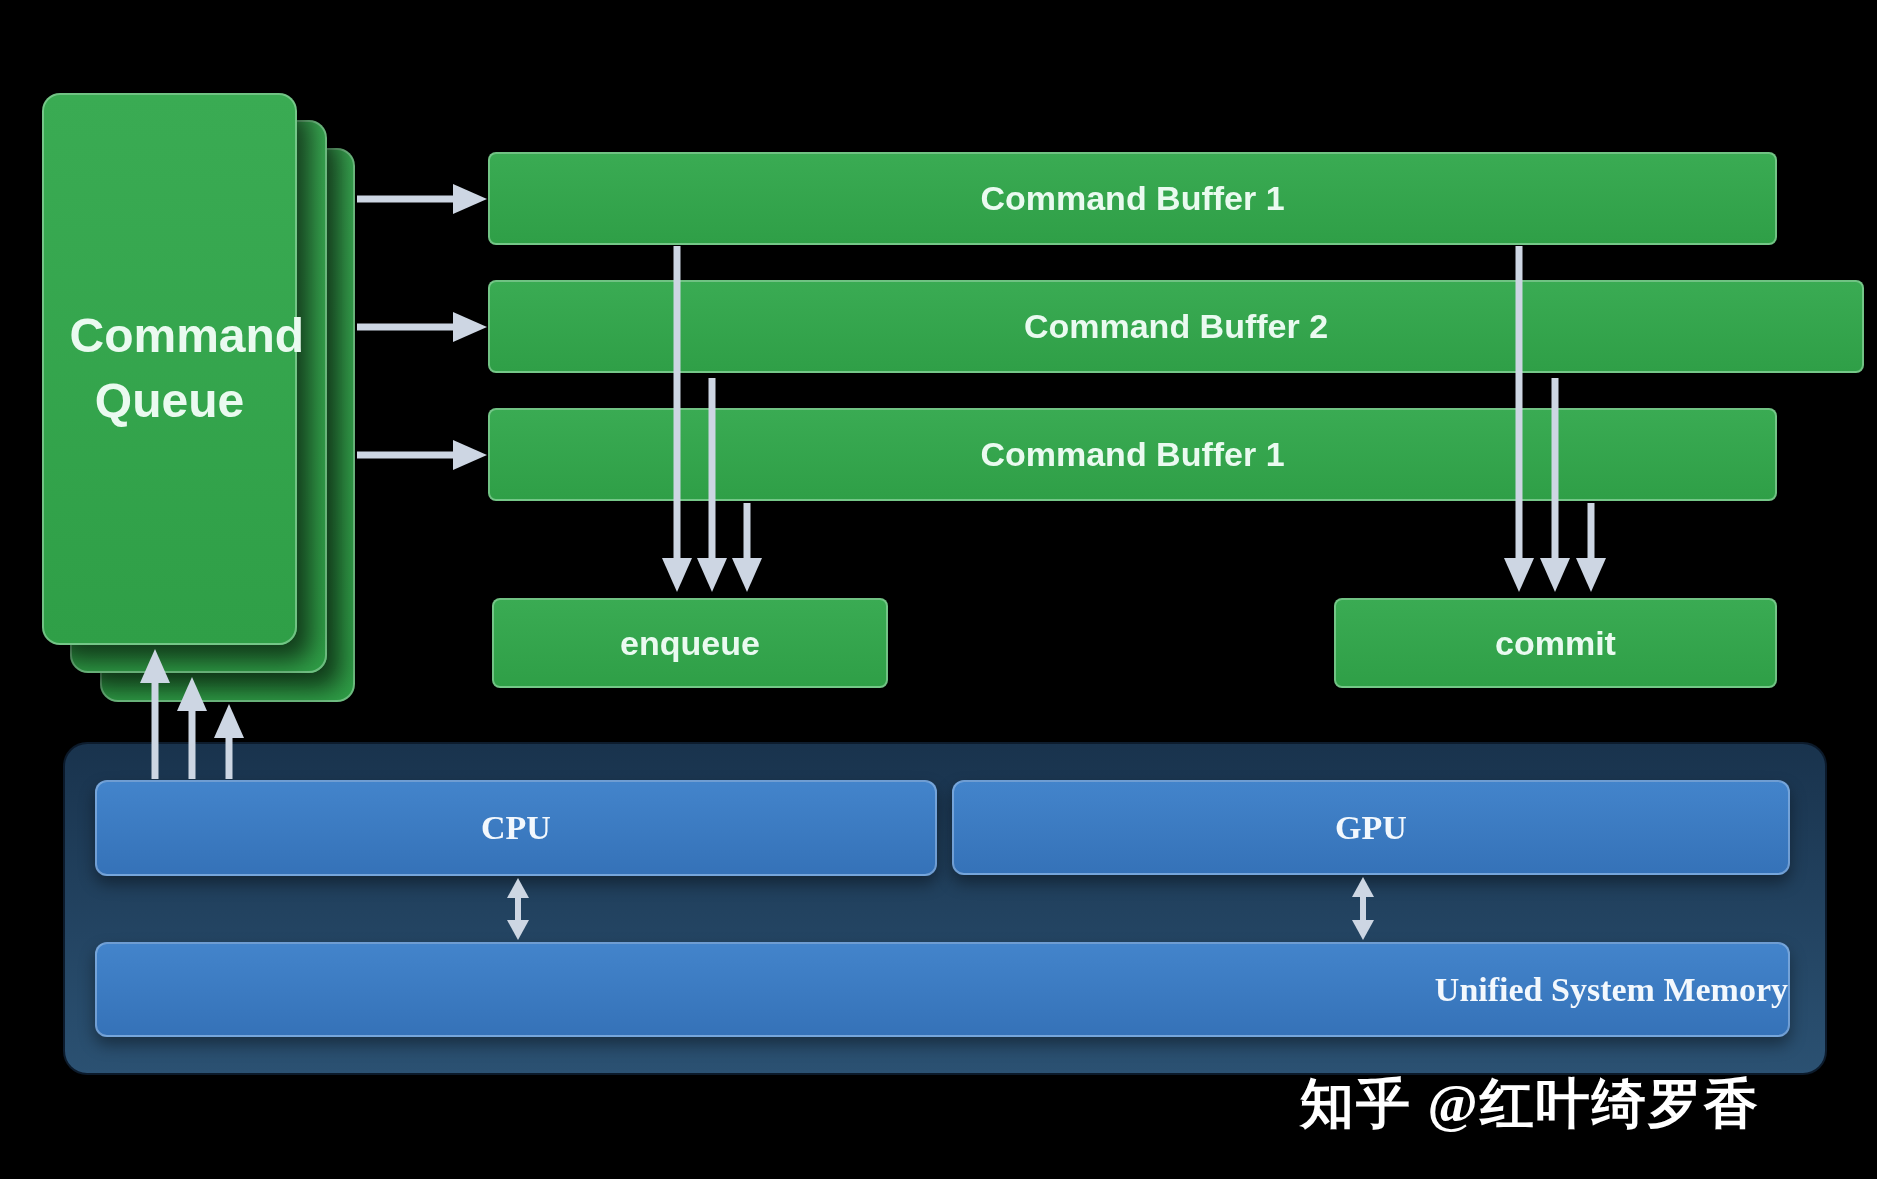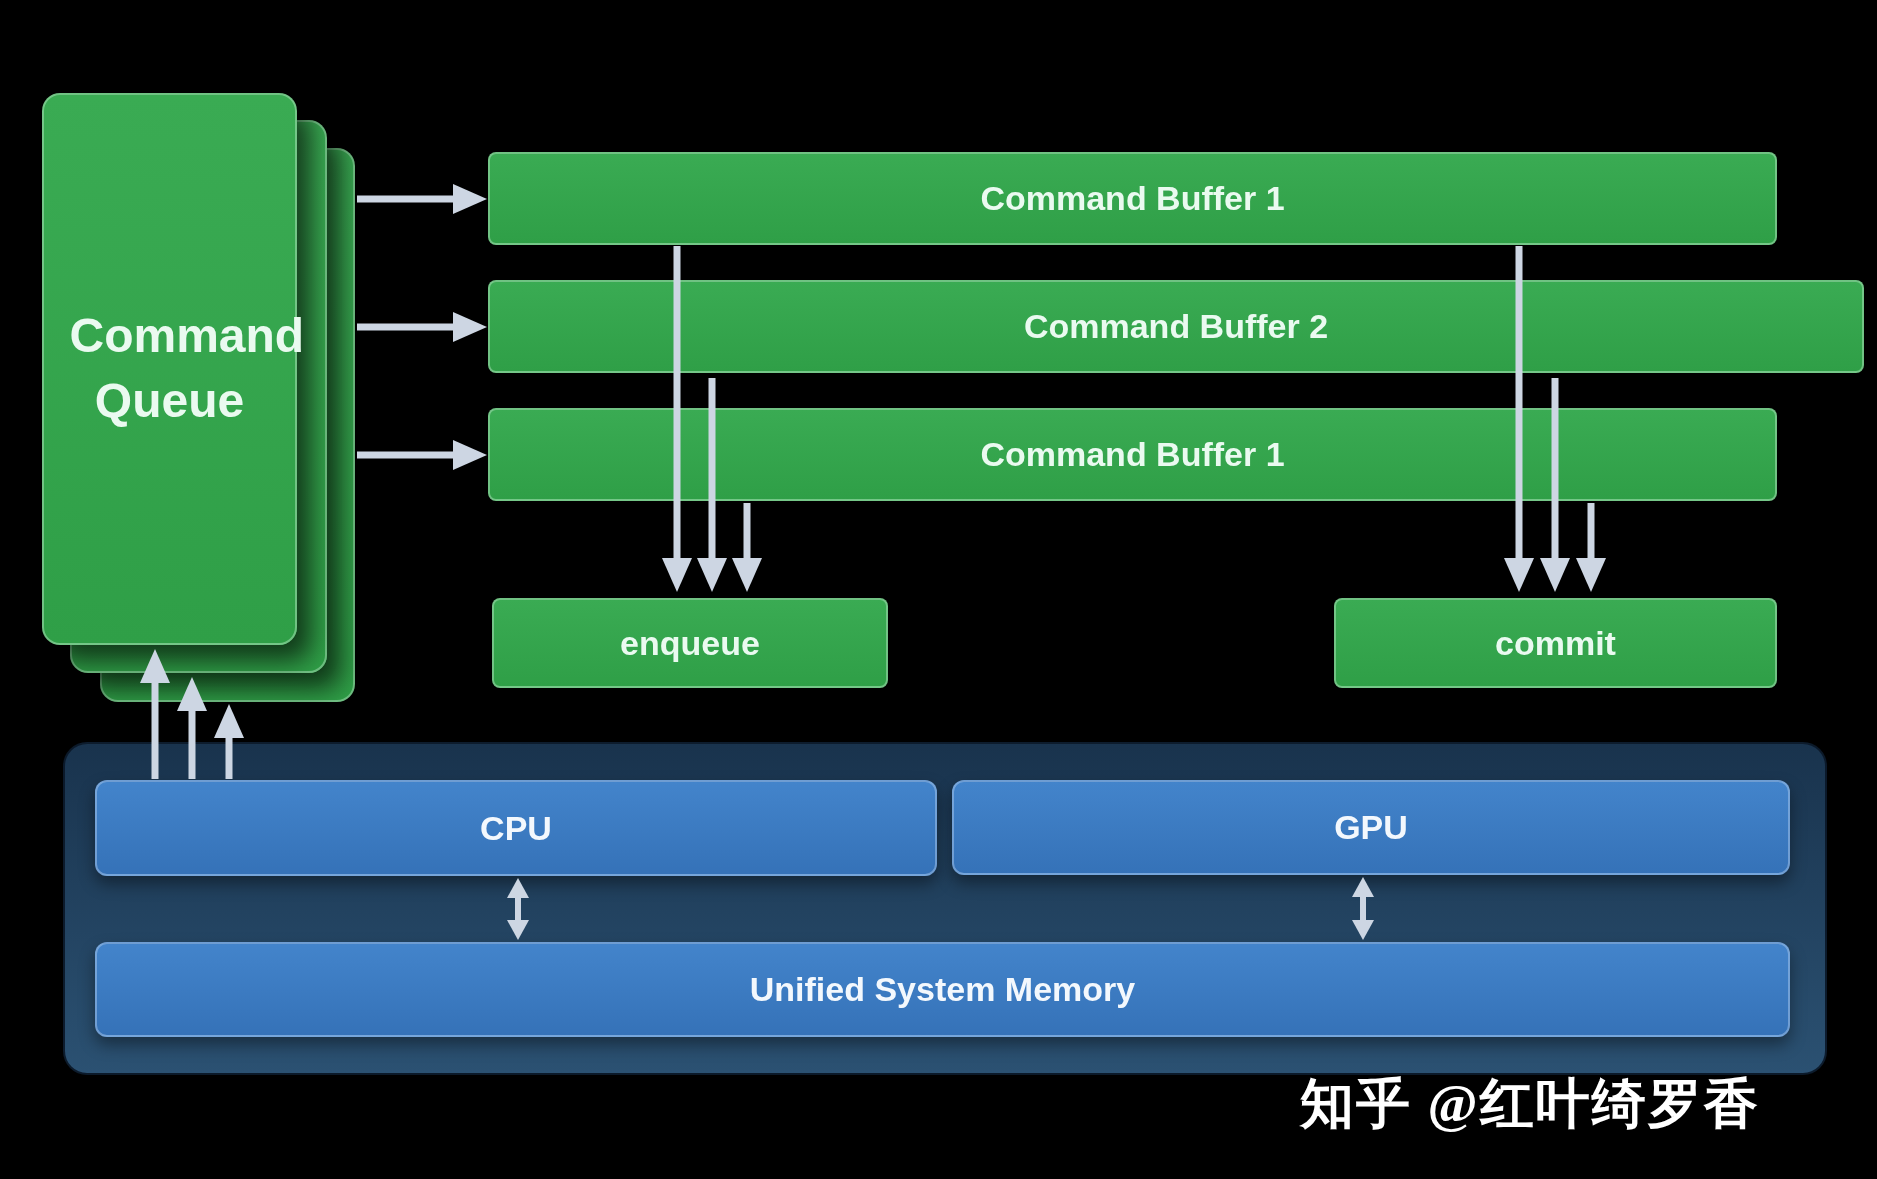--- a/index.html
+++ b/index.html
@@ -23,20 +23,21 @@
     border-radius:18px;
     box-shadow:14px 16px 26px rgba(0,0,0,.65);
   }
   .queue-label{width:200px;line-height:1.35;font-size:48px;}
   .blue{
     background:linear-gradient(180deg,var(--blue-hi),var(--blue-lo));
     border:2px solid var(--blue-edge);
     border-radius:12px;color:var(--text-on-blue);
     box-shadow:0 8px 16px rgba(0,0,0,.4);
     font-size:34px;
+    font-family:Liberation Serif, serif;
   }
   .panel{
     position:absolute;left:63px;top:742px;width:1764px;height:333px;
     background:linear-gradient(180deg,var(--panel-top),var(--panel-bottom));
     border:2px solid var(--panel-edge);
     border-radius:24px;box-sizing:border-box;
     box-shadow:0 14px 30px rgba(0,0,0,.6);
   }
   .arrow-layer{position:absolute;left:0;top:0;z-index:10;pointer-events:none;}
   .watermark{
@@ -74,21 +75,21 @@
     <span>commit</span>
   </div>
 
   <div class="panel">
     <div class="box blue" style="left:30px;top:36px;width:842px;height:96px;">
       <span>CPU</span>
     </div>
     <div class="box blue" style="left:887px;top:36px;width:838px;height:95px;">
       <span>GPU</span>
     </div>
-    <div class="box blue" style="left:30px;top:198px;width:1695px;height:95px;">
+    <div class="box blue" style="left:30px;top:198px;width:1695px;height:95px;justify-content:flex-end;">
       <span>Unified System Memory</span>
     </div>
   </div>
 
   <svg id="arrows" class="arrow-layer" width="1877" height="1179" viewBox="0 0 1877 1179">
       <g>
         <line x1="357" y1="199" x2="453" y2="199" stroke="#cdd6e3" stroke-width="7"></line>
         <polygon points="487,199 453,214 453,184" fill="#cdd6e3"></polygon>
       </g>
       <g>

